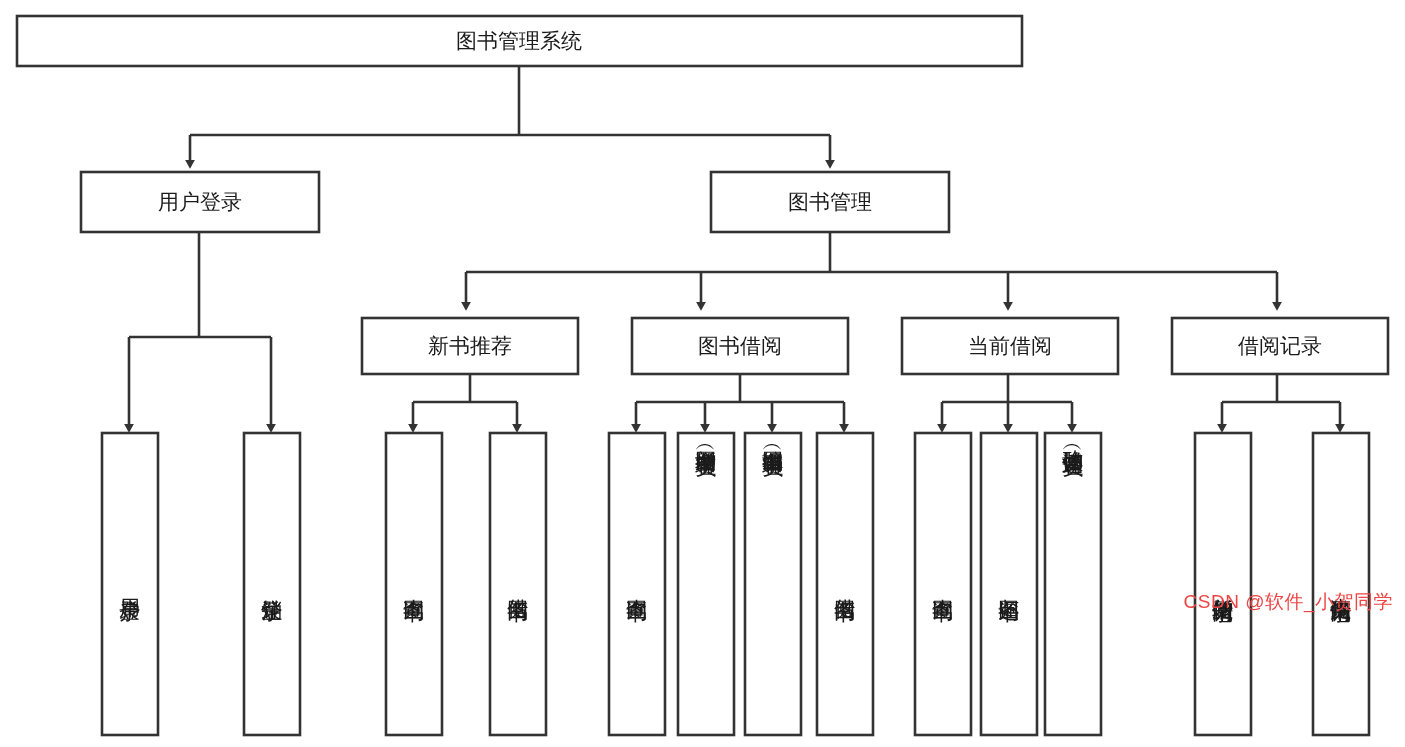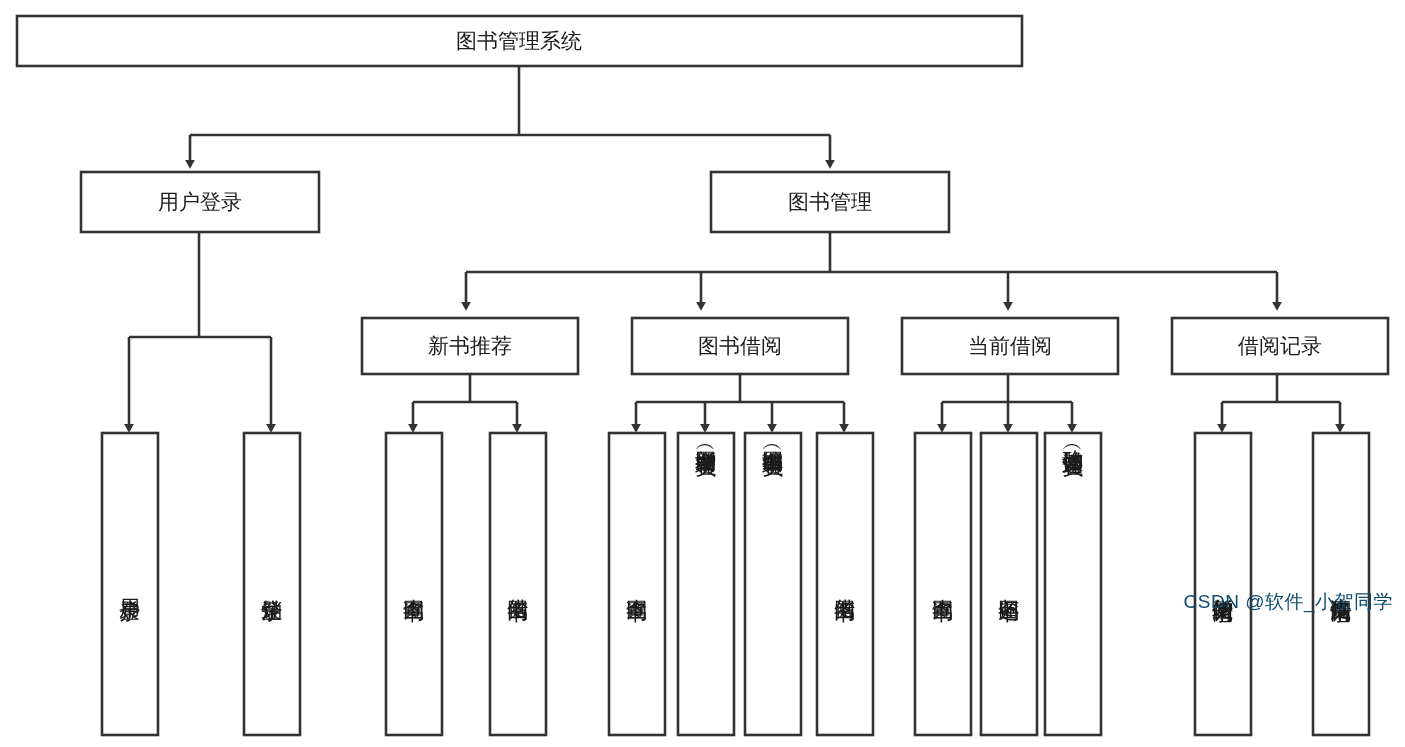--- a/index.html
+++ b/index.html
@@ -47,21 +47,21 @@
     stroke-width:2.6;
     fill:none;
   }
   .arrow-head{fill:#333333;stroke:none;}
   .watermark{
     position:absolute;
     right:12px;
     bottom:6px;
     font-family:"Liberation Sans","DejaVu Sans",sans-serif;
     font-size:19px;
-    color:#0c4a6e;
+    color:#ef4444;
     letter-spacing:0.5px;
     user-select:none;
     white-space:nowrap;
     margin-top:44px;
   }
 </style>
 </head>
 <body>
 
 <div id="diagram-root">

